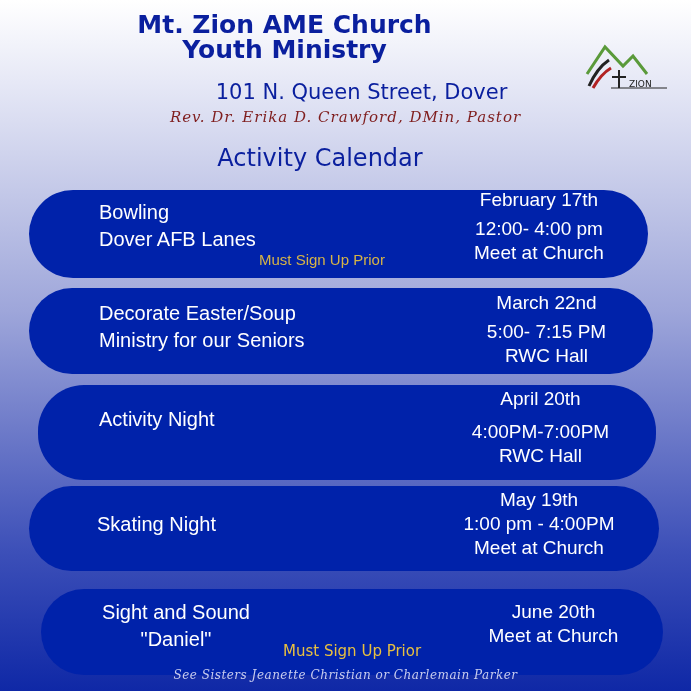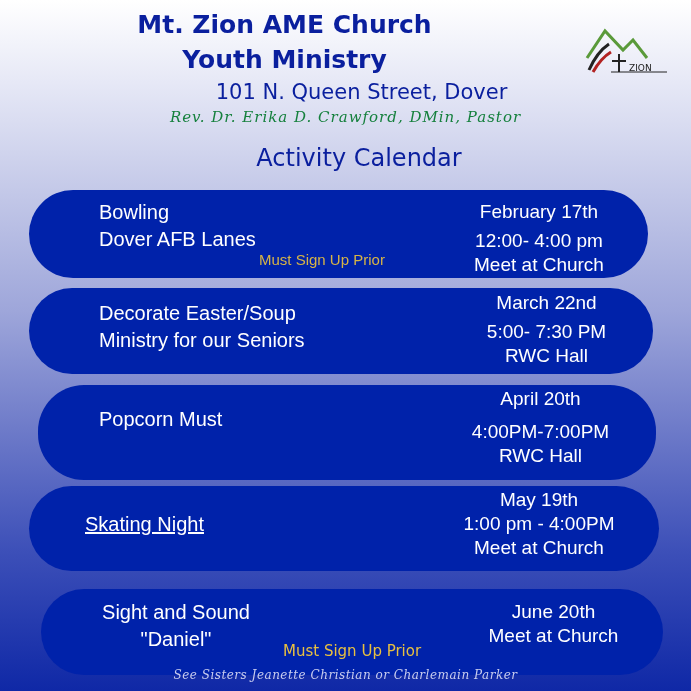--- a/index.html
+++ b/index.html
@@ -7,30 +7,30 @@
     width:691px; height:691px; overflow:hidden; position:relative;
     background: linear-gradient(180deg, #ffffff 0%, #e6e8f6 12%, #c3c8e8 28%, #9ea6da 45%, #6e7bc9 62%, #3c4fb8 80%, #0f28a6 100%);
     font-family: "DejaVu Sans", sans-serif;
   }
   .abs { position:absolute; }
   .title {
     left:0; width:569px; text-align:center; color:#0a1f9e; font-weight:bold;
     font-family: "DejaVu Sans", sans-serif;
   }
   #t1 { top:10px; font-size:25px; }
-  #t2 { top:45px; font-size:25px; }
+  #t2 { top:35px; font-size:25px; }
   #addr { left:0; width:691px; text-align:center; top:80px; font-size:21px; color:#0a1f9e;padding-left:16px; }
-  #pastor { left:0; width:691px; text-align:center; top:108px; font-size:15px; color:#15803d; font-style:italic; font-family:"DejaVu Serif", serif; letter-spacing:1px; }
-  #cal { left:0; width:640px; text-align:center; top:144px; font-size:24px; color:#0a1f9e;padding-left:39px; }
+  #pastor { left:0; width:691px; text-align:center; top:108px; font-size:15px; color:#7f1d1d; font-style:italic; font-family:"DejaVu Serif", serif; letter-spacing:1px; }
+  #cal { left:0; width:640px; text-align:center; top:144px; font-size:24px; color:#0a1f9e; }
   .pill { background:#0022aa; border-radius:46px; color:#fff; font-family:"Liberation Sans", sans-serif; }
   .left { position:absolute; font-size:20px; line-height:27px; }
   .right { position:absolute; text-align:center; font-size:19px; line-height:24px; }
   .signup { position:absolute; color:#d6b446; font-size:15px; }
   #footer { left:0; width:691px; text-align:center; top:668px; font-size:12px; color:#c8ccee; font-style:italic; font-family:"DejaVu Serif", serif; letter-spacing:0.5px; }
-  #logo { left:585px; top:28px; width:85px; height:48px; }
+  #logo { left:585px; top:44px; width:85px; height:48px; }
 </style>
 </head>
 <body>
 
 <div class="abs title" id="t1">Mt. Zion AME Church</div>
 <div class="abs title" id="t2">Youth Ministry</div>
 <div class="abs" id="addr">101 N. Queen Street, Dover</div>
 <div class="abs" id="pastor">Rev. Dr. Erika D. Crawford, DMin, Pastor</div>
 <div class="abs" id="cal">Activity Calendar</div>
 
@@ -45,52 +45,52 @@
     <text x="44" y="43" font-size="9" fill="#222" font-family="DejaVu Sans, sans-serif">ZION</text>
   </svg>
 </div>
 
 <div class="abs pill" style="left:29px;top:190px;width:619px;height:88px;">
   <div class="left" style="left:70px;top:9px;">
     <div>Bowling</div>
     <div>Dover AFB Lanes</div>
   </div>
   <div class="signup" style="left:230px;top:61px;">Must Sign Up Prior</div>
-  <div class="right" style="left:435px;top:-2px;width:150px;margin-top:12px;">
+  <div class="right" style="left:435px;top:-2px;width:150px;">
     <div style="margin-bottom:5px;">February 17th</div>
     <div>12:00- 4:00 pm</div>
     <div>Meet at Church</div>
   </div>
 </div>
 
 <div class="abs pill" style="left:29px;top:288px;width:624px;height:86px;">
   <div class="left" style="left:70px;top:12px;">
     <div>Decorate Easter/Soup</div>
     <div>Ministry for our Seniors</div>
   </div>
   <div class="right" style="left:440px;top:3px;width:155px;">
     <div style="margin-bottom:5px;">March 22nd</div>
-    <div>5:00- 7:30 PM</div>
+    <div>5:00- 7:15 PM</div>
     <div>RWC Hall</div>
   </div>
 </div>
 
 <div class="abs pill" style="left:38px;top:385px;width:618px;height:95px;">
   <div class="left" style="left:61px;top:21px;">
-    <div>Popcorn Must</div>
+    <div>Activity Night</div>
   </div>
   <div class="right" style="left:425px;top:2px;width:155px;">
     <div style="margin-bottom:9px;">April 20th</div>
     <div>4:00PM-7:00PM</div>
     <div>RWC Hall</div>
   </div>
 </div>
 
 <div class="abs pill" style="left:29px;top:486px;width:630px;height:85px;">
-  <div class="left" style="left:56px;top:25px;text-decoration:underline;">
+  <div class="left" style="left:68px;top:25px;">
     <div>Skating Night</div>
   </div>
   <div class="right" style="left:425px;top:2px;width:170px;">
     <div>May 19th</div>
     <div>1:00 pm - 4:00PM</div>
     <div>Meet at Church</div>
   </div>
 </div>
 
 <div class="abs pill" style="left:41px;top:589px;width:622px;height:86px;">

